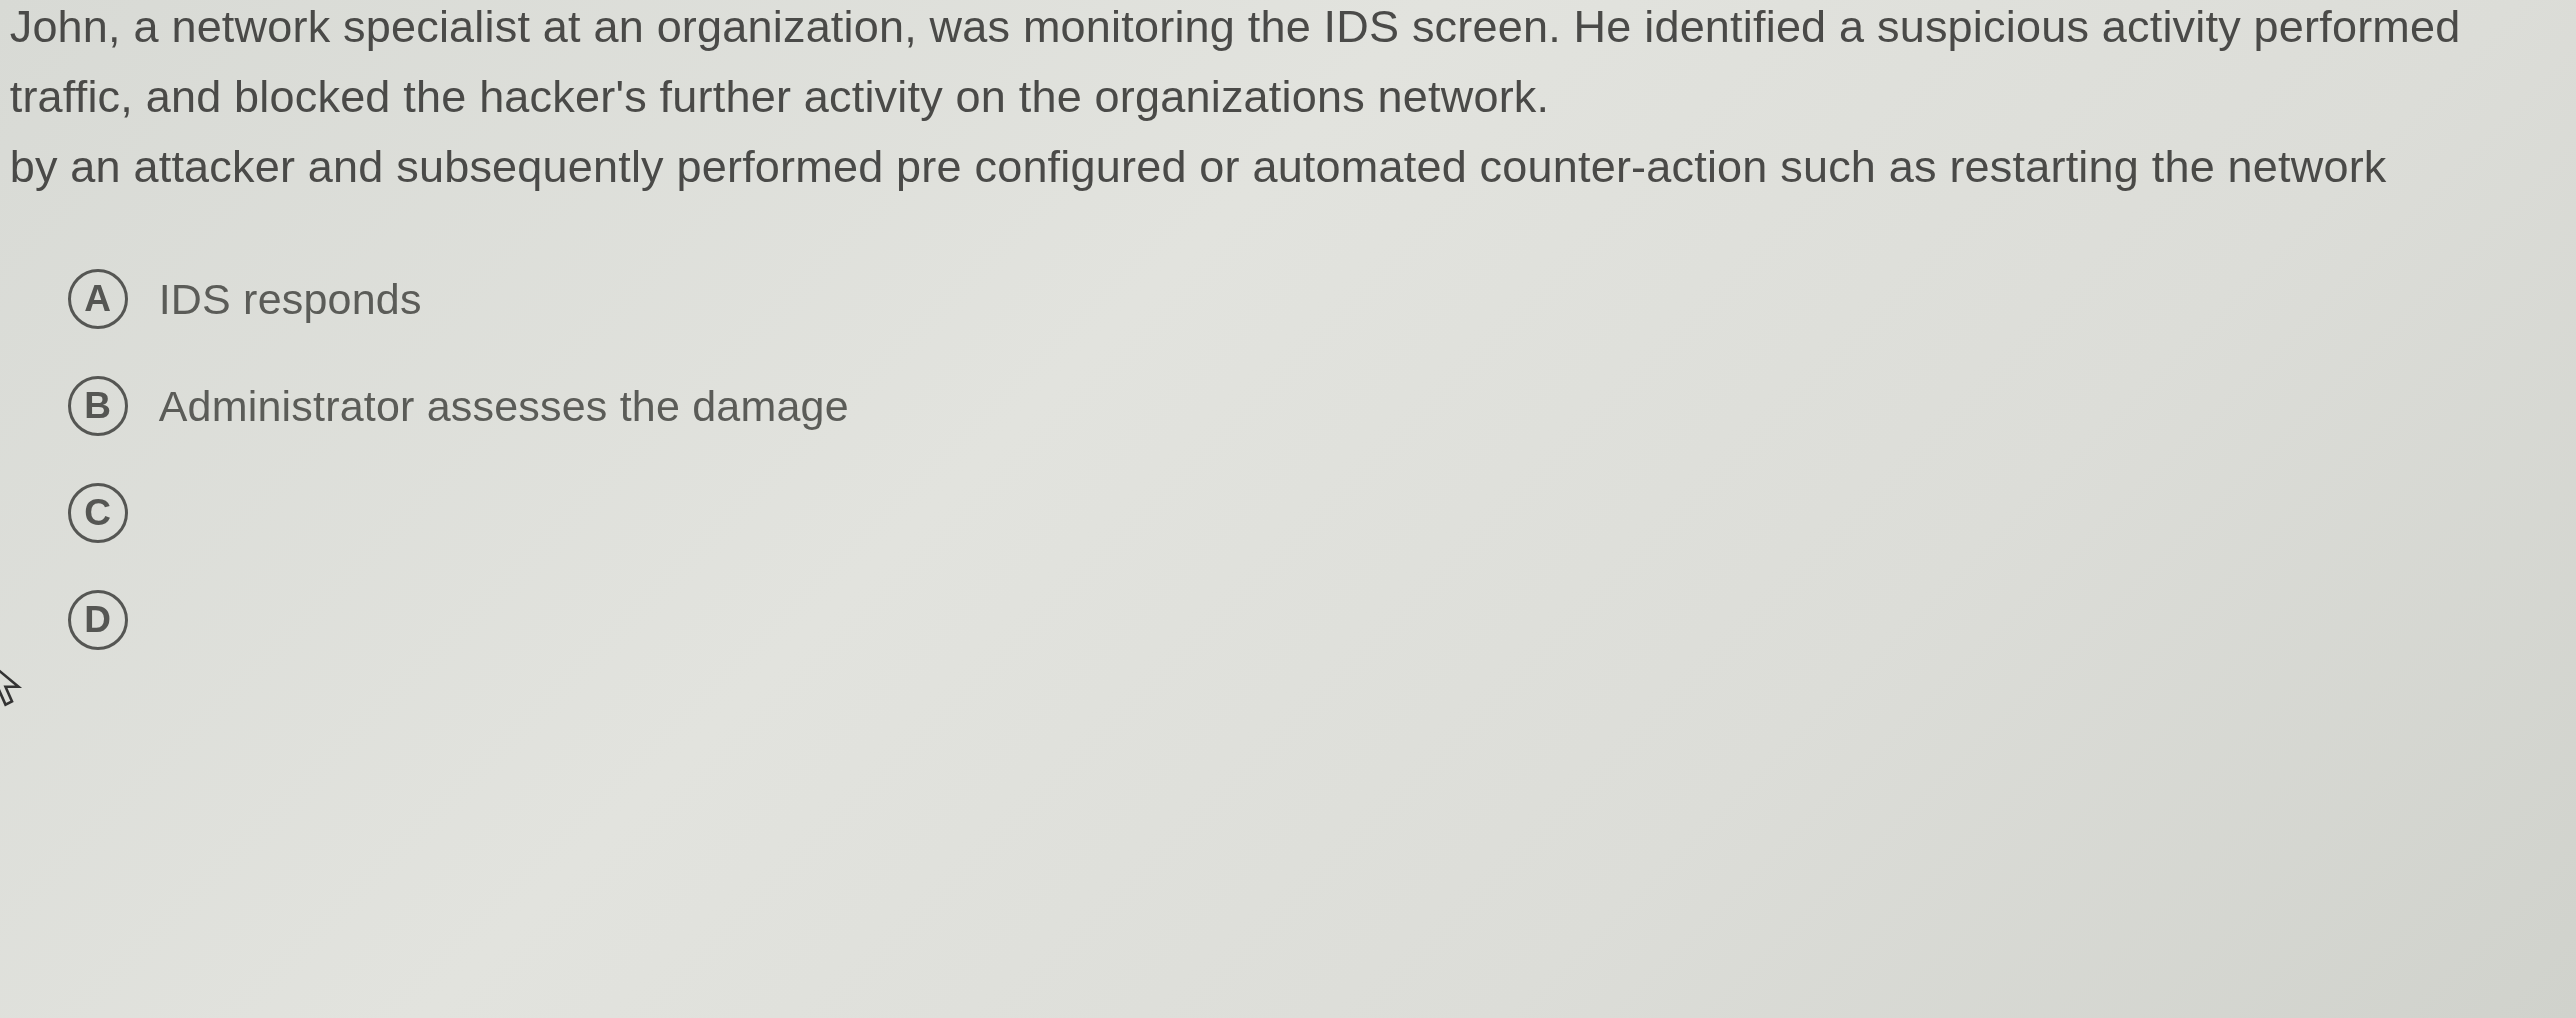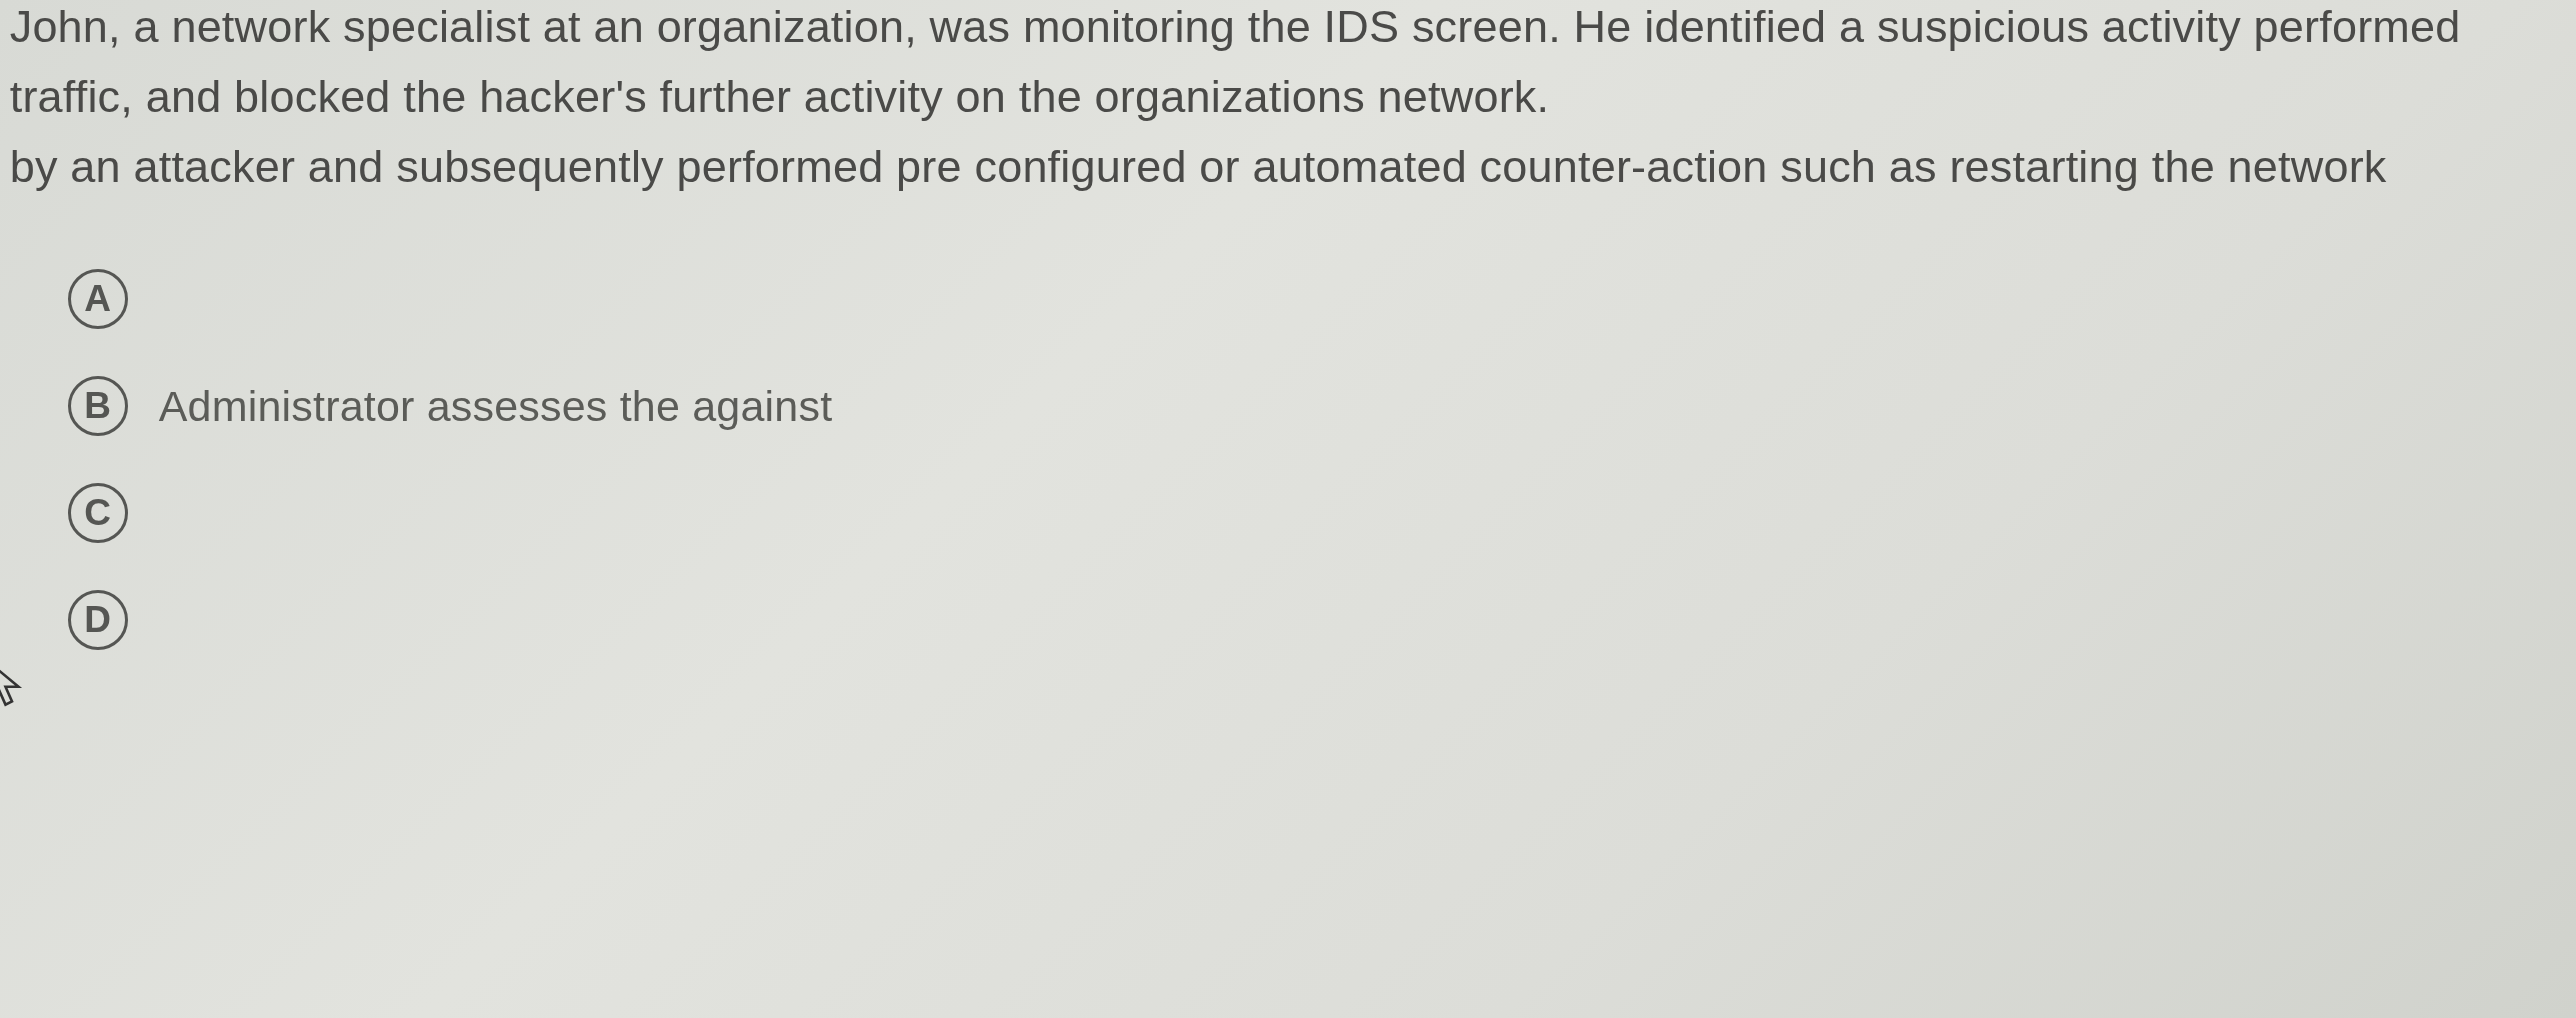--- a/index.html
+++ b/index.html
@@ -83,25 +83,26 @@
 
   <p class="stem p1">John, a network specialist at an organization, was monitoring the IDS screen. He identified a suspicious activity performed</p>
   <p class="stem">traffic, and blocked the hacker's further activity on the organizations network.</p>
   <p class="stem">by an attacker and subsequently performed pre configured or automated counter-action such as restarting the network</p>
 
 
   <div class="options">
 
     <div class="option-row">
       <div class="option-circle">A</div>
+      <div class="option-label">IDS responds</div>
     </div>
 
     <div class="option-row">
       <div class="option-circle">B</div>
-      <div class="option-label">Administrator assesses the against</div>
+      <div class="option-label">Administrator assesses the damage</div>
     </div>
 
     <div class="option-row">
       <div class="option-circle">C</div>
     </div>
 
     <div class="option-row">
       <div class="option-circle">D</div>
     </div>
 

